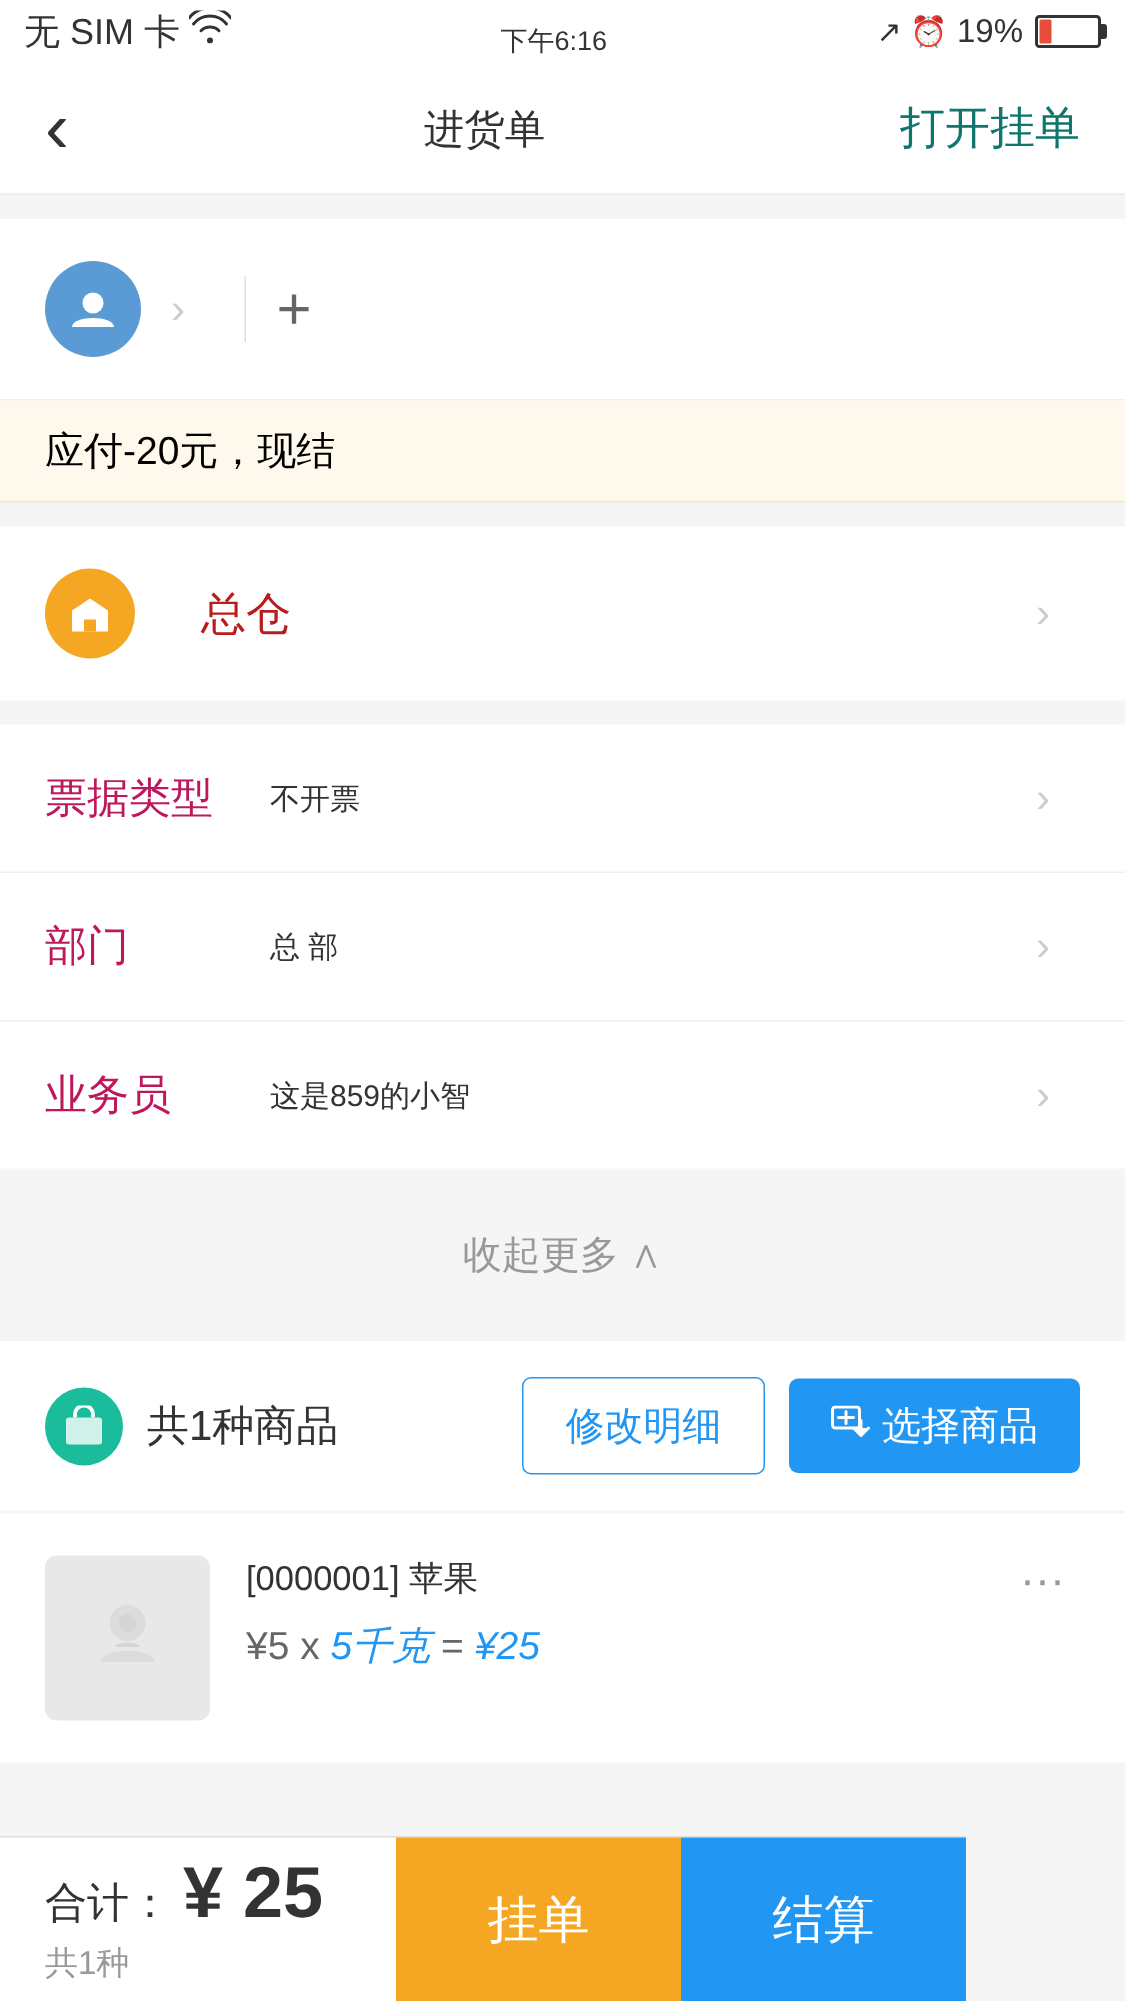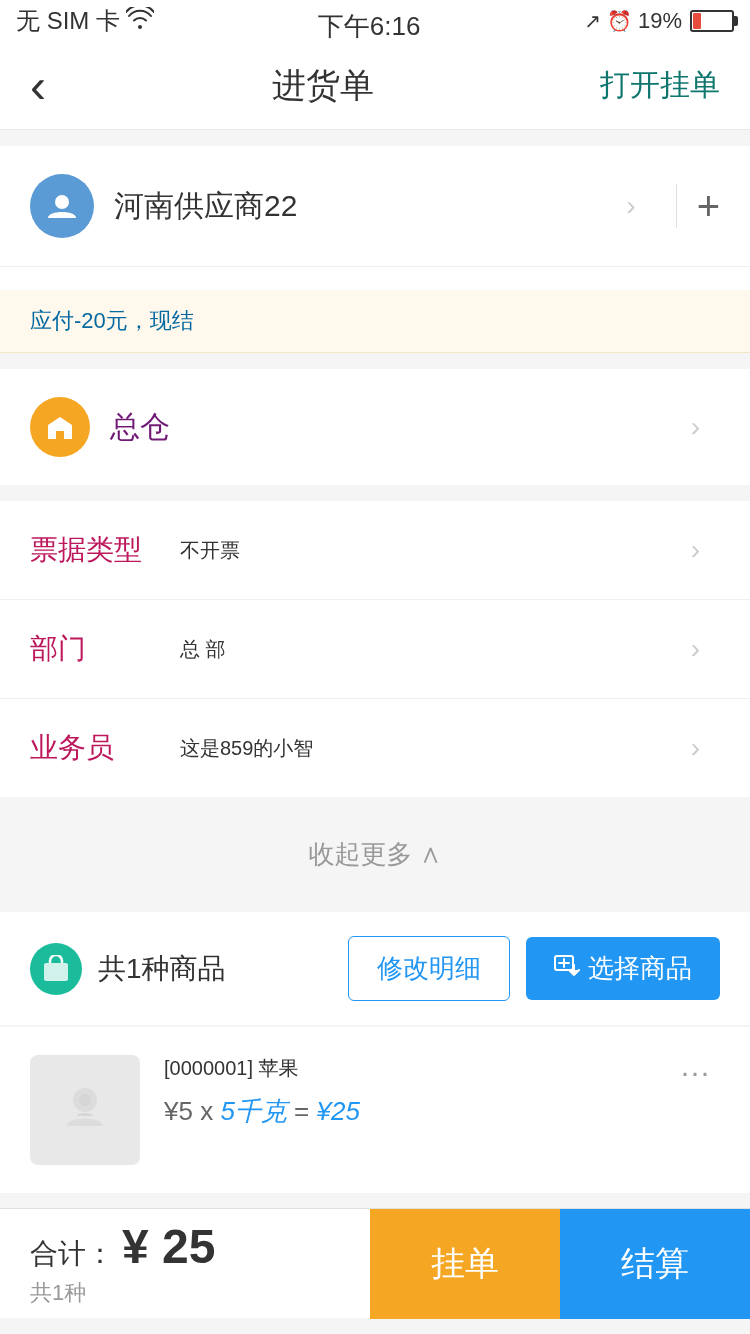--- a/index.html
+++ b/index.html
@@ -18,21 +18,21 @@
       background: #fff;
       height: 42px;
       display: flex;
       align-items: center;
       justify-content: space-between;
       padding: 0 16px;
       font-size: 24px;
       color: #333;
     }
     .status-left { display: flex; align-items: center; gap: 6px; }
-    .status-center { font-size: 26px; font-weight: 500; margin-top: 11px; }
+    .status-center { font-size: 18px; font-weight: 500; margin-top: 11px; }
     .status-right { display: flex; align-items: center; gap: 6px; font-size: 22px; }
     .battery-icon {
       display: inline-block;
       width: 44px;
       height: 22px;
       border: 2px solid #333;
       border-radius: 3px;
       position: relative;
       margin-left: 2px;
     }
@@ -66,21 +66,21 @@
       justify-content: space-between;
       padding: 0 30px;
       border-bottom: 1px solid #e8e8e8;
     }
     .nav-back {
       font-size: 36px;
       color: #333;
       cursor: pointer;
     }
     .nav-title {
-      font-size: 34px;
+      font-size: 27px;
       font-weight: 500;
       color: #333;
     }
     .nav-action {
       font-size: 30px;
       color: #0f766e;
       cursor: pointer;
     }
 
     
@@ -133,24 +133,23 @@
       width: 1px;
       height: 44px;
       background: #e0e0e0;
       margin: 0 20px;
     }
 
     
     .notice-bar {
       background: #fff8ec;
       padding: 16px 30px;
-      font-size: 22px;
-      color: #0369a1;
+      font-size: 26px;
+      color: #000000;
       border-bottom: 1px solid #f5e6c8;
-      margin-top: 23px;
     }
 
     
     .warehouse-row {
       display: flex;
       align-items: center;
       padding: 28px 30px;
       background: #fff;
       margin-bottom: 16px;
     }
@@ -162,21 +161,22 @@
       display: flex;
       align-items: center;
       justify-content: center;
       margin-right: 20px;
       flex-shrink: 0;
       font-size: 28px;
     }
     .warehouse-name {
       flex: 1;
       font-size: 30px;
-      color: #701a75;
+      color: #b91c1c;
+      margin-left: 24px;
     }
 
     
     .form-card {
       background: #fff;
       margin-bottom: 16px;
     }
     .form-row {
       display: flex;
       align-items: center;
@@ -284,21 +284,21 @@
       margin-right: 24px;
       flex-shrink: 0;
       display: flex;
       align-items: center;
       justify-content: center;
       overflow: hidden;
     }
     .product-thumb svg { width: 60px; height: 60px; opacity: 0.4; }
     .product-info { flex: 1; }
     .product-name {
-      font-size: 20px;
+      font-size: 23px;
       color: #333;
       margin-bottom: 12px;
     }
     .product-detail {
       font-size: 26px;
       color: #666;
     }
     .product-detail .price-highlight {
       color: #2196f3;
       font-style: italic;
@@ -311,23 +311,23 @@
     }
 
     
     .footer {
       background: #fff;
       height: 110px;
       display: flex;
       align-items: center;
       border-top: 1px solid #e0e0e0;
       position: fixed;
-      bottom: 16px;
+      bottom: 0;
       left: 0;
-      width: 750px;
+      width: 644px;
     }
     .footer-total {
       flex: 1;
       padding: 0 30px;
     }
     .footer-total-label {
       font-size: 28px;
       color: #333;
       display: flex;
       align-items: baseline;
@@ -405,21 +405,20 @@
   <div style="height:16px; background:#f5f5f5;"></div>
 
   <div class="card">
     <div class="supplier-row">
       <div class="supplier-avatar">
         <svg viewBox="0 0 36 36" fill="white">
           <circle cx="18" cy="14" r="7"></circle>
           <path d="M4 30c0-8 28-8 28 0"></path>
         </svg>
       </div>
-      <span class="supplier-name">河南供应商22</span>
       <span class="chevron-right">›</span>
       <div class="divider-v"></div>
       <span class="plus-btn">+</span>
     </div>
     <div class="notice-bar">
       <span>应付-20元，现结</span>
     </div>
   </div>
 
   <div class="warehouse-row">

